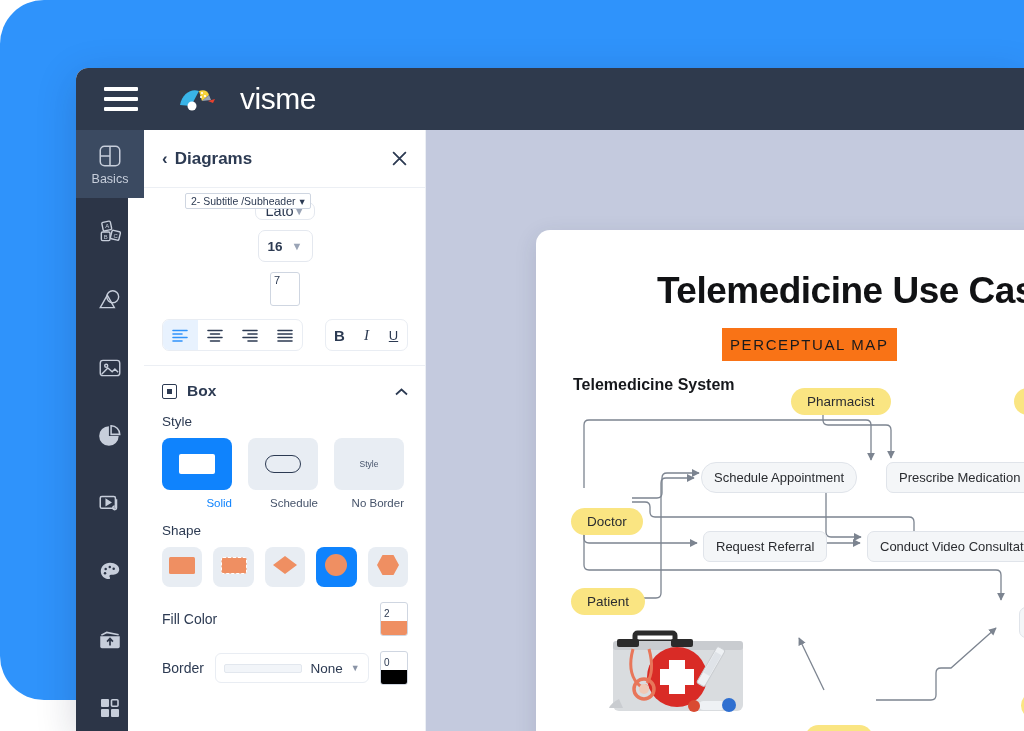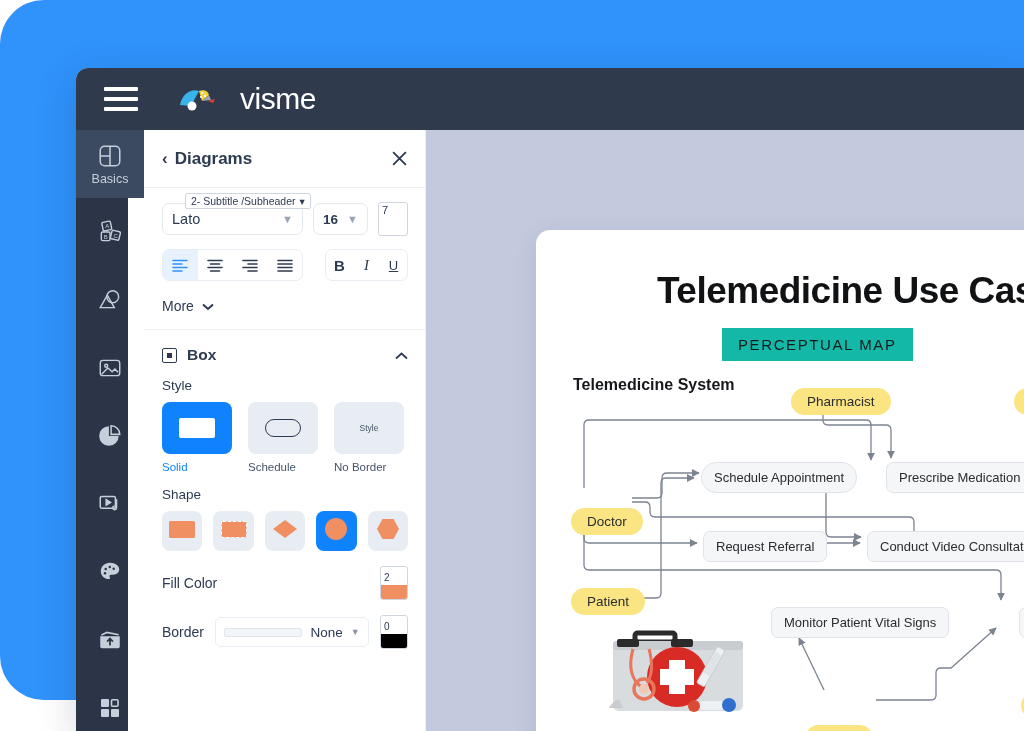--- a/index.html
+++ b/index.html
@@ -121,21 +121,21 @@
 
   .sub-label { font-size:13.5px; color:#2c3a52; margin-top:14px; }
 
   .style-row { display:flex; gap:16px; margin-top:9px; }
   .style-cell { width:70px; }
   .style-box {
     width:70px; height:52px; border-radius:8px; background:#e8edf3;
     display:flex; align-items:center; justify-content:center;
   }
   .style-box.sel { background:#0f83fd; }
-  .style-cap { text-align:left; font-size:11.5px; color:#46536a; margin-top:7px; }
+  .style-cap { text-align:right; font-size:11.5px; color:#46536a; margin-top:7px; }
   .style-cap.sel { color:#0f83fd; }
 
   .shape-row { display:flex; gap:11px; margin-top:9px; }
   .shape-box {
     width:42px; height:40px; border-radius:8px; background:#e8edf3;
     display:flex; align-items:center; justify-content:center; cursor:pointer;
   }
   .shape-box.sel { background:#0f83fd; }
 
   .prop-row { display:flex; align-items:center; margin-top:15px; justify-content:space-between; }
@@ -163,22 +163,22 @@
     background:#fff; border-radius:14px;
     box-shadow:0 6px 22px rgba(40,50,80,.13);
     overflow:hidden;
   }
   .slide-title {
     position:absolute; left:0; top:40px; width:100%; text-align:center;
     font-size:37px; font-weight:700; color:#111214; letter-spacing:-0.5px;
     white-space:nowrap;
   }
   .badge {
-    position:absolute; left:186px; top:98px; background:#14b8a6;
-    padding:8px 16px; font-size:15px; color:#181a1d; letter-spacing:1.6px;
+    position:absolute; left:186px; top:98px; background:#f97316;
+    padding:8px 8px; font-size:15px; color:#181a1d; letter-spacing:1.6px;
   }
   .sys-label {
     position:absolute; left:37px; top:146px; font-size:16px; font-weight:700; color:#16181c;
   }
   .actor {
     position:absolute; background:#fae582; border-radius:18px;
     font-size:13.5px; color:#2a2c30; padding:6px 16px; white-space:nowrap;
   }
   .node {
     position:absolute; background:#f4f6f8; border:1px solid #e0e4ea; border-radius:7px;
@@ -327,21 +327,21 @@
         </div>
         <span class="close-x">
           <svg width="17" height="17" viewBox="0 0 16 16" stroke="#2c3a52" stroke-width="1.7">
               <path d="M2 2 L14 14 M14 2 L2 14"></path>
             </svg>
         </span>
       </div>
 
       <div class="panel-body">
 
-        <div class="row" style="position:relative;">
+        <div class="row" style="position:relative;flex-direction:column;">
           <div class="style-float">
             <span>2- Subtitle /Subheader</span>
             <span>▾</span>
           </div>
           <div class="ctrl font-ctrl">
             <span class="v">Lato</span>
             <span class="cv">▼</span>
           </div>
           <div class="ctrl size-ctrl">
             <span class="v" style="font-weight:700;font-size:13.5px;">16</span>
@@ -375,28 +375,20 @@
                 </svg>
             </div>
           </div>
           <div class="bi-group">
             <div class="bi-btn" style="font-weight:700;">B</div>
             <div class="bi-btn" style="font-style:italic;font-family:'Liberation Serif',serif;">I</div>
             <div class="bi-btn" style="text-decoration:underline;font-size:13px;">U</div>
           </div>
         </div>
 
-        <div class="more-row">
-          <span class="t">More</span>
-          <span>
-            <svg width="12" height="8" viewBox="0 0 12 8" stroke="#2c3a52" stroke-width="2" fill="none">
-                <path d="M1 1.5 L6 6 L11 1.5"></path>
-              </svg>
-          </span>
-        </div>
 
         <div class="divider"></div>
 
         <div class="sec-head">
           <div class="sec-head-l">
             <span class="sec-ico">
                 <i></i>
               </span>
             <span class="sec-title">Box</span>
           </div>
@@ -532,21 +524,20 @@
         <div class="actor" style="left:35px;  top:358px;">Patient</div>
         <div class="actor" style="left:269px; top:462px;margin-top:33px;">Nurse</div>
         <div class="actor" style="left:485px; top:462px;">Administrator</div>
 
         <div class="node" style="left:165px; top:232px;border-radius:15px;">Schedule Appointment</div>
         <div class="node" style="left:350px; top:232px;">Prescribe Medication</div>
 
         <div class="node" style="left:167px; top:301px;">Request Referral</div>
         <div class="node" style="left:331px; top:301px;">Conduct Video Consultation</div>
 
-        <div class="node" style="left:235px; top:377px;">Monitor Patient Vital Signs</div>
         <div class="node" style="left:483px; top:377px;">View Medical Records</div>
 
         <div class="kit">
           <svg width="154" height="98" viewBox="0 0 154 98">
             <rect x="34" y="8" width="40" height="9" rx="2.5" fill="none" stroke="#2b2b2b" stroke-width="5"></rect>
             <rect x="12" y="16" width="130" height="70" rx="6" fill="#d9dcdf"></rect>
             <rect x="12" y="16" width="130" height="9" rx="3" fill="#c9ccd0"></rect>
             <rect x="16" y="14" width="22" height="8" rx="2" fill="#2b2b2b"></rect>
             <rect x="70" y="14" width="22" height="8" rx="2" fill="#2b2b2b"></rect>
             <circle cx="76" cy="52" r="30" fill="#d92b26"></circle>

